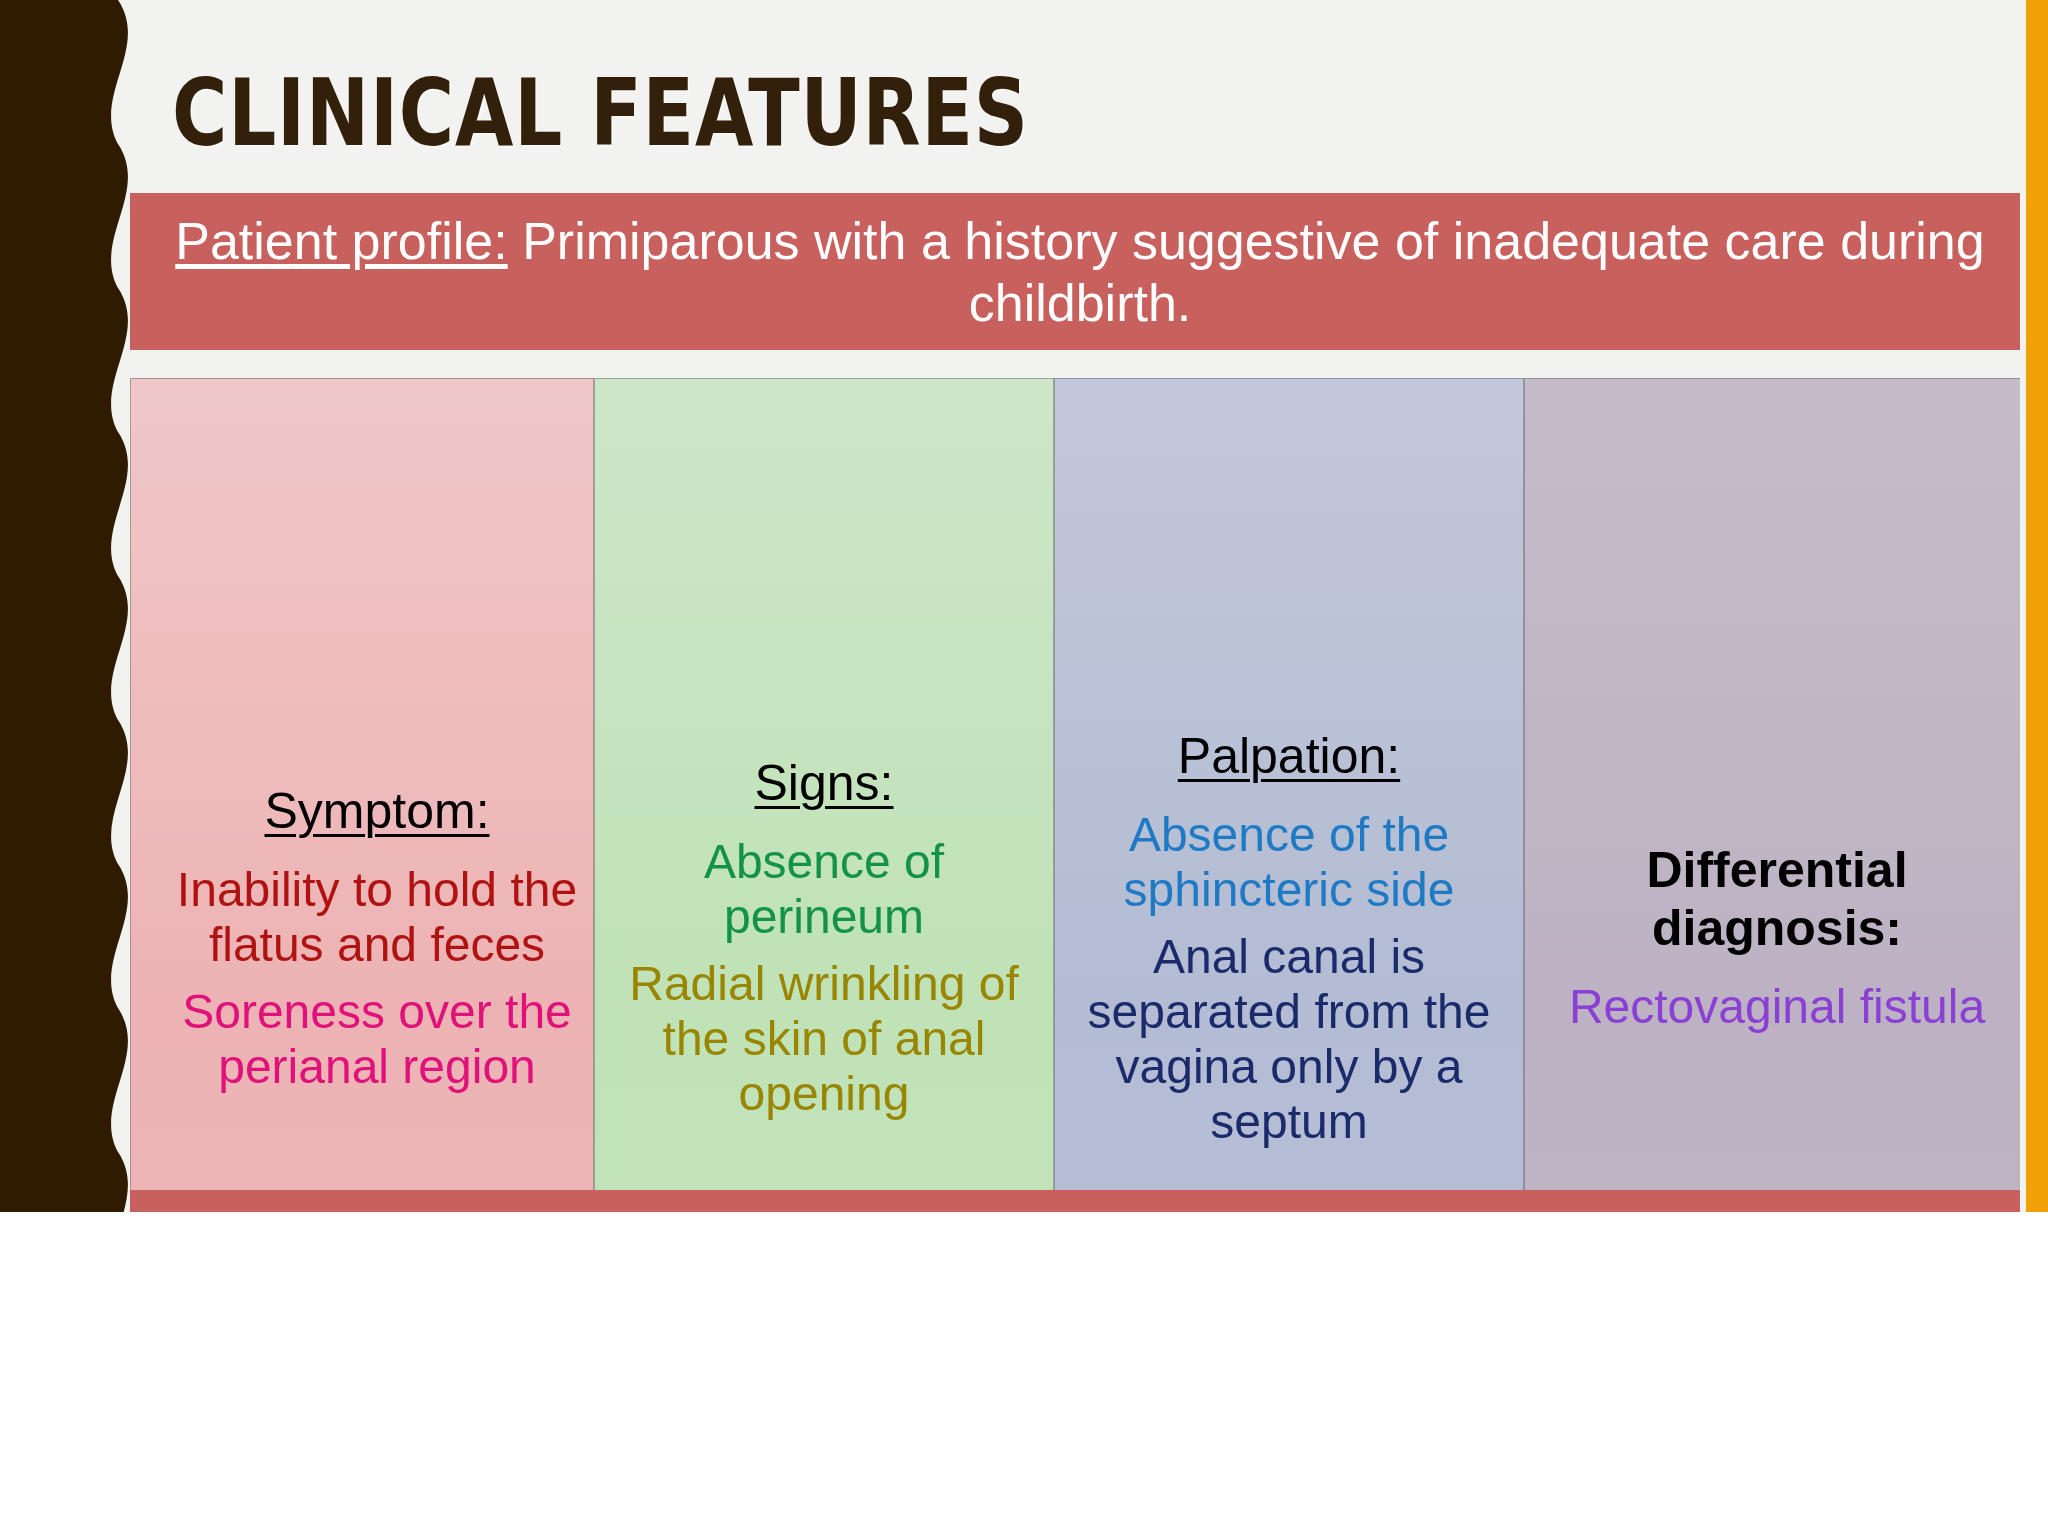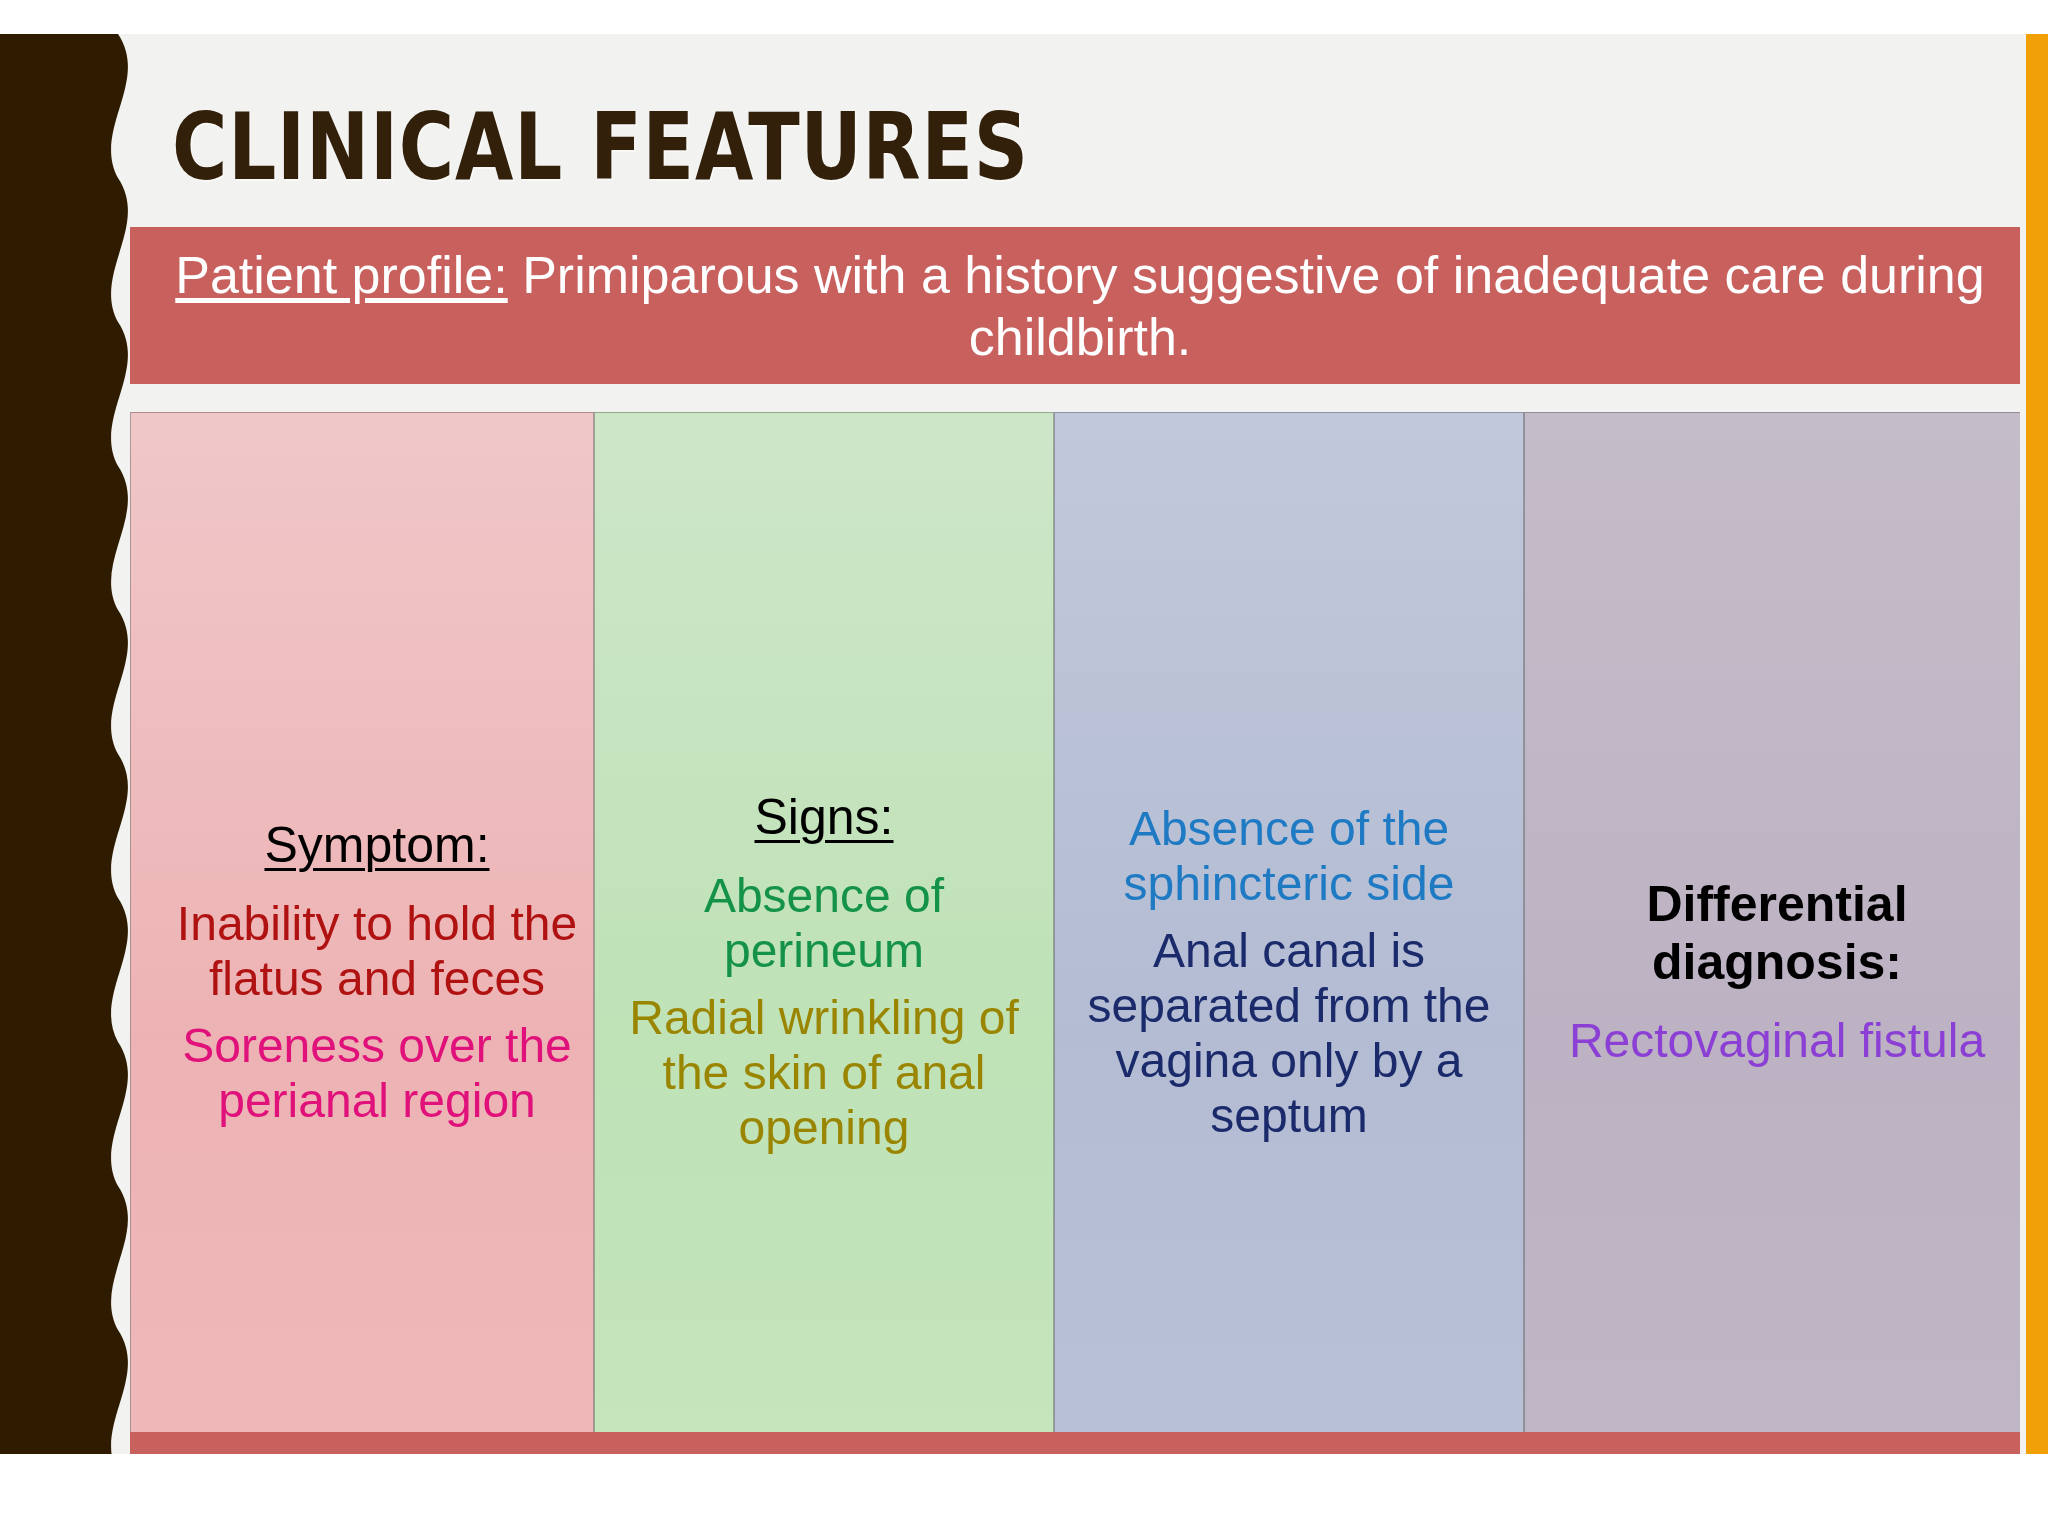--- a/index.html
+++ b/index.html
@@ -10,24 +10,23 @@
   body {
     width: 2048px;
     height: 1536px;
     overflow: hidden;
     font-family: "Liberation Sans", sans-serif;
   }
 
   #slide {
     position: relative;
     width: 2048px;
-    height: 1420px;
+    height: 1212px;
     background: #f2f2f0;
     overflow: hidden;
-    margin-top: 34px;
   }
 
   
   .left-deco {
     position: absolute;
     left: 0;
     top: 0;
     width: 160px;
     height: 1536px;
     z-index: 5;
@@ -220,20 +219,21 @@
     </div>
 
     <div class="col col-2">
       <div class="heading underlined">Signs:</div>
       <div class="para" style="color:#149247">Absence of perineum</div>
       <div class="para" style="color:#9A8500">Radial wrinkling of the skin of anal opening</div>
       <div class="foot foot-2"></div>
     </div>
 
     <div class="col col-3">
+      <div class="heading underlined">Palpation:</div>
       <div class="para" style="color:#1F7AC4">Absence of the sphincteric side</div>
       <div class="para" style="color:#1B2A6B">Anal canal is separated from the vagina only by a septum</div>
       <div class="foot foot-3"></div>
     </div>
 
     <div class="col col-4">
       <div class="heading bold">Differential diagnosis:</div>
       <div class="para" style="color:#8B3FD4">Rectovaginal fistula</div>
       <div class="foot foot-4"></div>
     </div>

